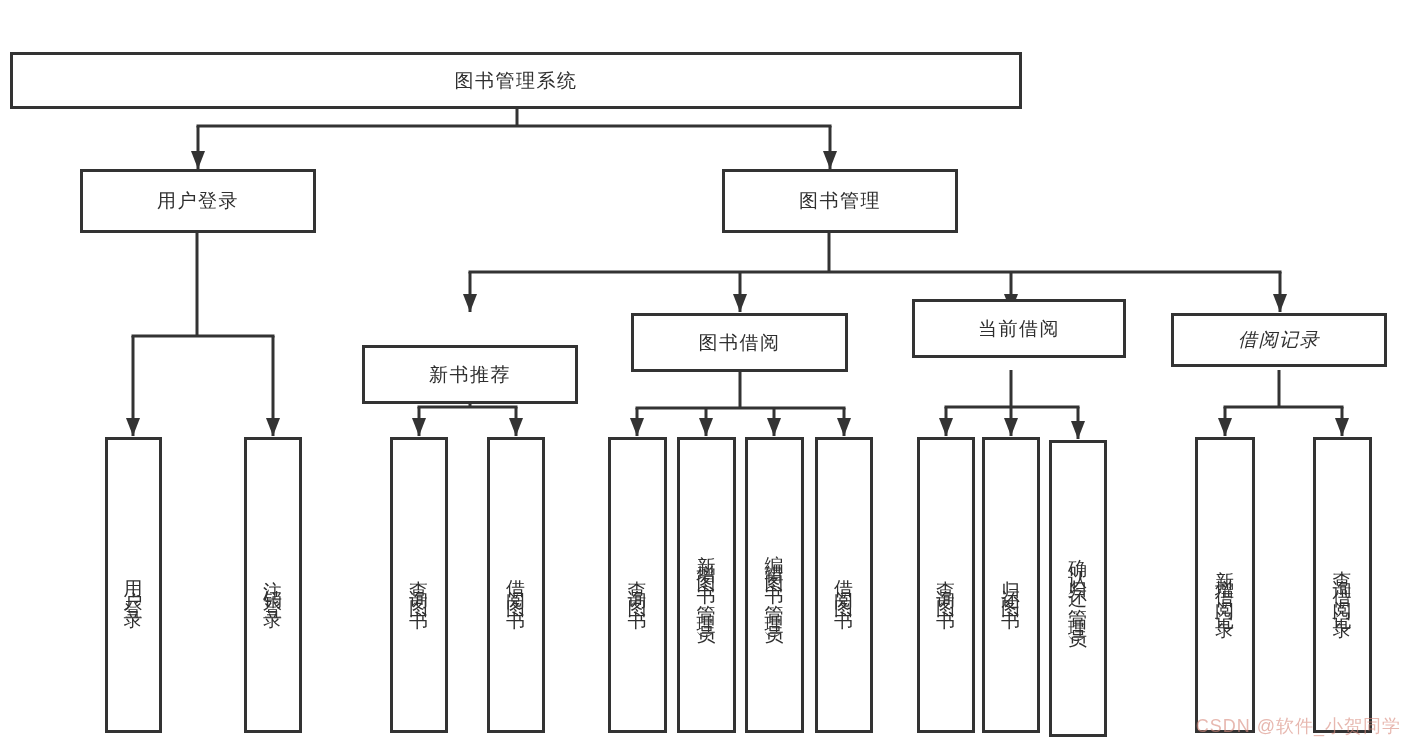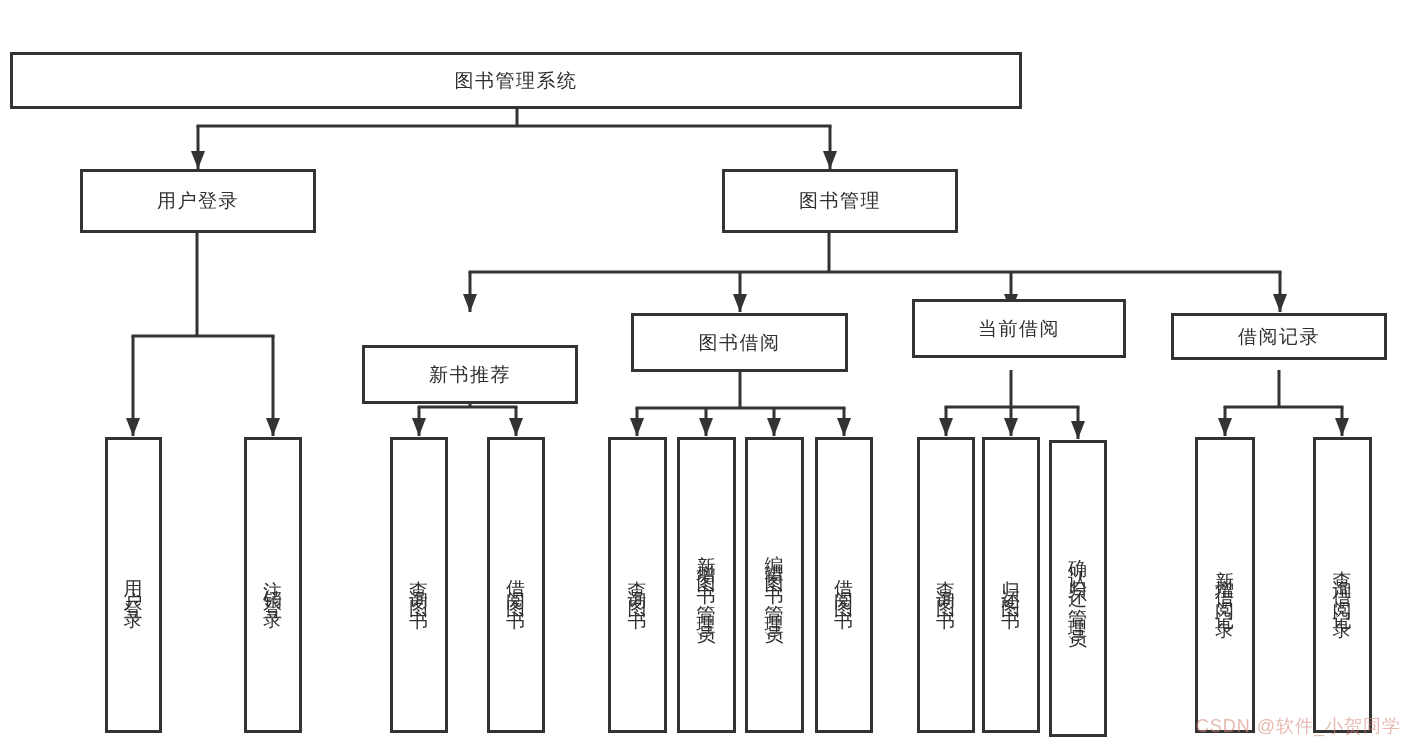--- a/index.html
+++ b/index.html
@@ -105,21 +105,21 @@
 
   <div class="box" style="left:362px;top:313px;width:216px;height:59px;margin-top:32px;">
     <span>新书推荐</span>
   </div>
   <div class="box" style="left:631px;top:313px;width:217px;height:59px;text-align:center;">
     <span>图书借阅</span>
   </div>
   <div class="box" style="left:904px;top:299px;width:214px;height:59px;margin-left:8px;">
     <span>当前借阅</span>
   </div>
-  <div class="box" style="left:1171px;top:313px;width:216px;height:47px;">
+  <div class="box" style="left:1171px;top:313px;width:216px;height:54px;font-style:italic;">
     <span>借阅记录</span>
   </div>
 
   <div class="box vbox" style="left:105px;top:437px;width:57px;height:296px;">
     <span class="vtext">用户登录</span>
   </div>
   <div class="box vbox" style="left:244px;top:437px;width:58px;height:296px;">
     <span class="vtext">注销登录</span>
   </div>
 

